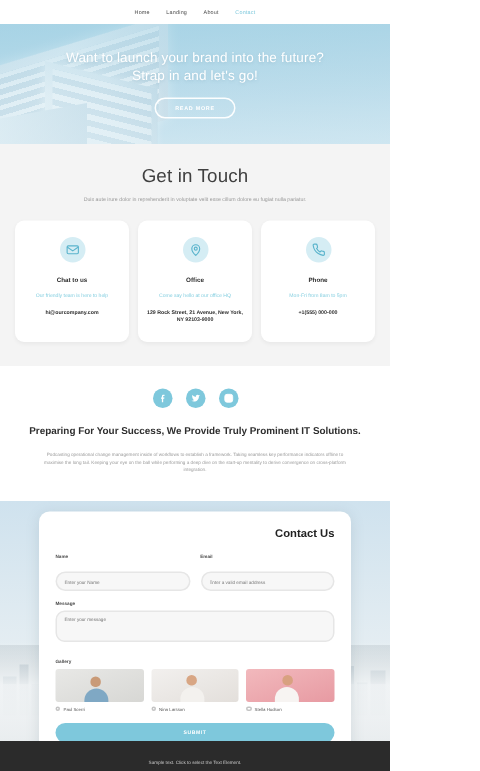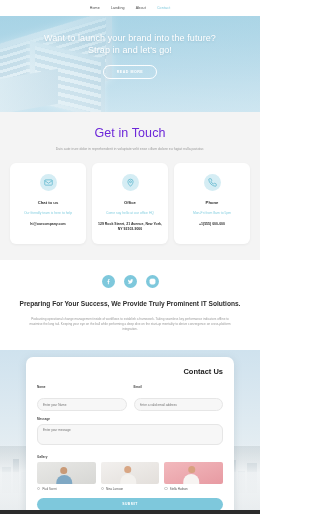--- a/index.html
+++ b/index.html
@@ -17,21 +17,21 @@
     align-items:center; justify-content:center; gap:11px;
   }
   .nav a {
     font-size:3.6px; color:#4a4a4a; text-decoration:none;
     letter-spacing:.15px; font-weight:500;
   }
   .nav a.active { color:#7ec8dc; }
 
   
   .hero {
-    position:relative; height:96px; overflow:hidden;
+    position:relative; height:80px; overflow:hidden;
     background:linear-gradient(175deg,#a9d4e6 0%,#bcdceb 45%,#cfe6f1 100%);
   }
   .hero-photo { position:absolute; inset:0; }
   .bld1 {
     position:absolute; left:-8px; top:30px; width:120px; height:70px;
     background:linear-gradient(110deg,#dfeaf1 0%,#eef4f8 40%,#cfdfe9 100%);
     transform:skewY(-17deg); transform-origin:left top;
     box-shadow:0 0 8px rgba(255,255,255,.5);
   }
   .bld1::before {
@@ -76,21 +76,21 @@
     font-size:3.6px; letter-spacing:.5px; font-weight:600;
     background:transparent;
   }
 
   
   .gt {
     background:#f4f4f4; padding:14px 0 0; text-align:center;
     position:relative;
   }
   .gt-title {
-    font-size:12.5px; color:#6d28d9; font-weight:400; letter-spacing:.1px;
+    font-size:12.5px; color:#404040; font-weight:400; letter-spacing:.1px;
   }
   .gt-sub {
     margin:7px auto 0; max-width:150px; font-size:3.5px; line-height:5.5px;
     color:#9a9a9a;
   }
   .cards {
     display:flex; gap:6px; padding:10px 10px 16px; justify-content:center;
   }
   .card {
     flex:1; background:#fff; border-radius:6px; padding:11px 5px 12px;

